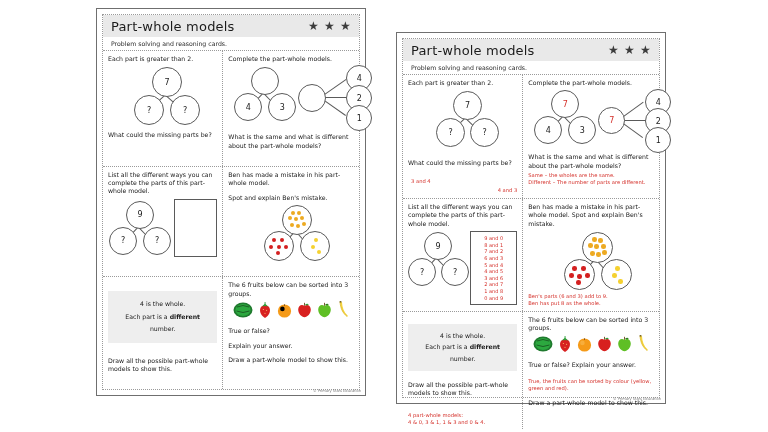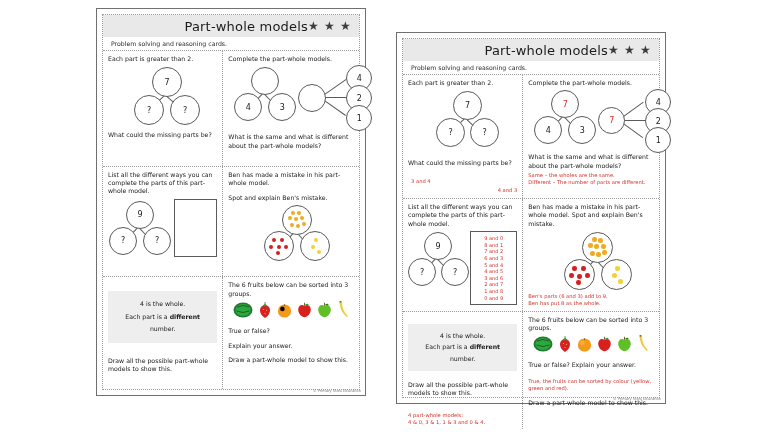--- a/index.html
+++ b/index.html
@@ -27,21 +27,21 @@
     box-sizing:border-box;
     border:1px dotted #9a9a9a;
     display:flex;flex-direction:column;
   }
   .card.left .card-inner{left:5px;top:5px;right:5px;bottom:5px;}
   .card.right .card-inner{left:5px;top:5px;right:5px;bottom:5px;}
 
   
   .hdr{
     background:#e9e9e9;
-    display:flex;align-items:center;justify-content:flex-end;
+    display:flex;align-items:center;justify-content:space-between;
     padding:0 8px;
     flex:0 0 auto;
   }
   .card.left .hdr{height:22px;}
   .card.right .hdr{height:22px;}
   .hdr-title{
     font-size:13px;color:#1b1b1b;letter-spacing:.2px;
     font-family:"DejaVu Sans", sans-serif;
   }
   .stars{display:flex;gap:5px;}

